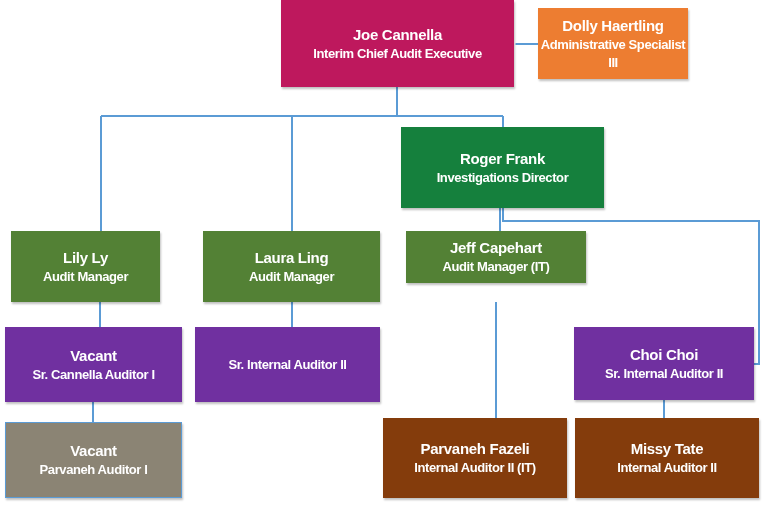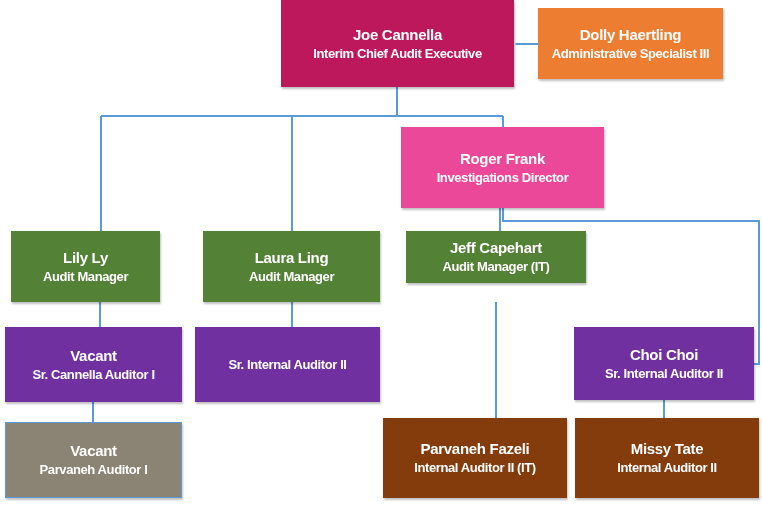--- a/index.html
+++ b/index.html
@@ -6,21 +6,21 @@
   body { width: 762px; height: 506px; position: relative; overflow: hidden;
          font-family: "Liberation Sans", sans-serif; }
   svg.connectors { position: absolute; left: 0; top: 0; width: 762px; height: 506px; }
   .box { position: absolute; box-sizing: border-box; color: #ffffff;
          display: flex; flex-direction: column; align-items: center; justify-content: center;
          text-align: center; box-shadow: 1px 2px 2px rgba(0,0,0,0.25); }
   .box .name { font-size: 15px; font-weight: bold; letter-spacing: -0.3px; line-height: 20px; }
   .box .title { font-size: 13px; font-weight: bold; letter-spacing: -0.4px; line-height: 18px; }
   .blue { background: #be185d; }
   .orange { background: #ed7d31; }
-  .azure { background: #ec4899; align-items: center; }
+  .azure { background: #15803d; align-items: center; }
   .green { background: #538135; }
   .purple { background: #7030a0; }
   .gray { background: #8b8474; }
   .brown { background: #843c0c; }
 </style>
 </head>
 <body>
 
 <svg class="connectors" viewBox="0 0 762 506">
   <g fill="none" stroke="#5b9bd5" stroke-width="2">
@@ -62,21 +62,21 @@
     <path d="M470 498 L476 492 L482 498"></path>
     <path d="M661 498 L667 492 L673 498"></path>
   </g>
 </svg>
 
 <div class="box blue" style="left:281px;top:0;width:233px;height:87px;">
   <span class="name">Joe Cannella</span>
   <span class="title">Interim Chief Audit Executive</span>
 </div>
 
-<div class="box orange" style="left:538px;top:8px;width:185px;height:71px;">
+<div class="box orange" style="left:538px;top:8px;width:150px;height:71px;">
   <span class="name">Dolly Haertling</span>
   <span class="title">Administrative Specialist III</span>
 </div>
 
 <div class="box azure" style="left:401px;top:127px;width:203px;height:81px;">
   <span class="name">Roger Frank</span>
   <span class="title">Investigations Director</span>
 </div>
 
 <div class="box green" style="left:11px;top:231px;width:149px;height:71px;">

